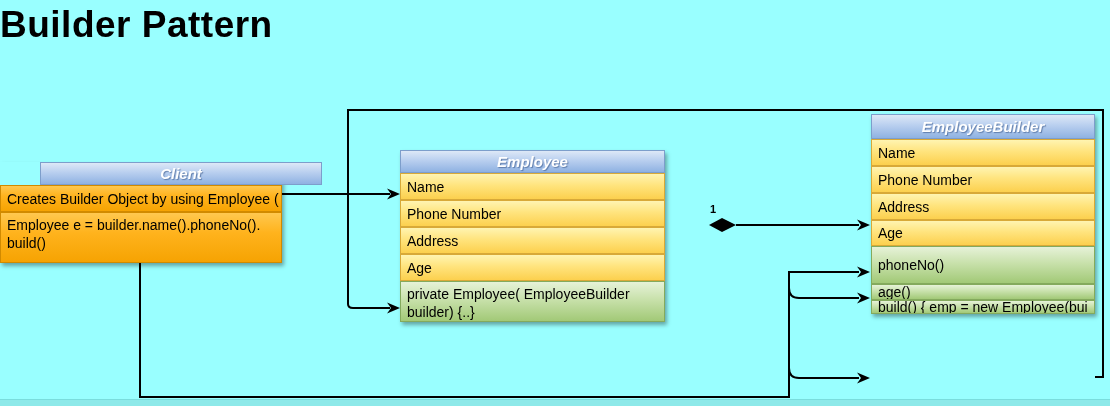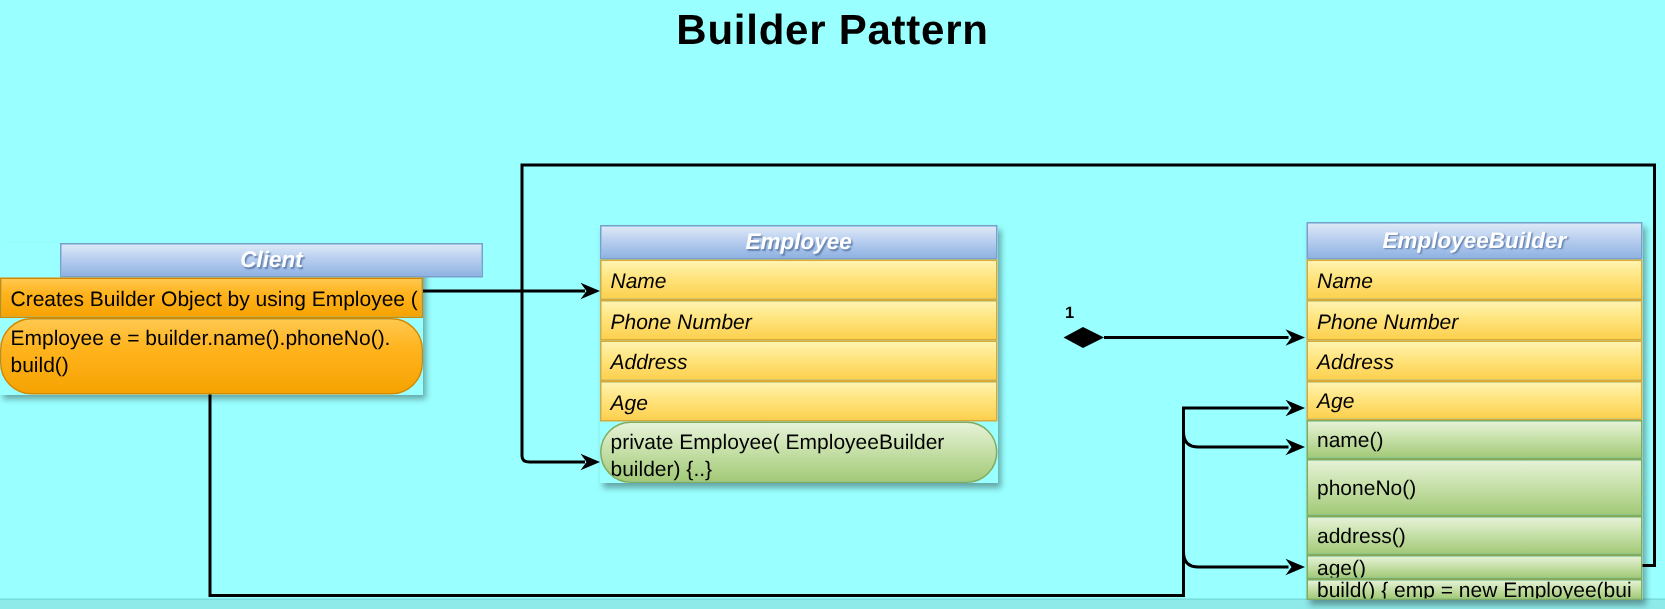--- a/index.html
+++ b/index.html
@@ -3,49 +3,48 @@
 <meta charset="utf-8">
 <style>
   html,body{margin:0;padding:0;}
   body{
     width:1110px;height:406px;position:relative;overflow:hidden;
     background:#99ffff;
     font-family:"Liberation Sans","DejaVu Sans",sans-serif;
   }
   .title{
     position:absolute;left:0;top:4px;width:1110px;height:44px;
-    text-align:center;font-size:28px;font-weight:bold;color:#000;
+    text-align:left;font-size:37px;font-weight:bold;color:#000;
     letter-spacing:0.5px;
   }
   .bottom-strip{
     position:absolute;left:0;top:399px;width:1110px;height:7px;
     background:#8ee9e9;border-top:1px solid #7adddd;box-sizing:border-box;
   }
   .uml-box{
     position:absolute;z-index:2;
     box-shadow:2px 3px 4px rgba(0,0,0,0.35);
   }
   .cell{
     box-sizing:border-box;width:100%;
     font-size:14px;color:#000;
     padding:0 6px;display:flex;align-items:center;
     overflow:hidden;white-space:nowrap;
   }
-  .cell.multiline{white-space:normal;align-items:flex-start;padding-top:4px;line-height:1.25;border-radius:21px;}
+  .cell.multiline{white-space:normal;align-items:flex-start;padding-top:4px;line-height:1.25;}
   .hdr{
     justify-content:center;
     font-weight:bold;font-style:italic;font-size:15px;color:#fff;
     text-shadow:1px 1px 1px rgba(60,90,140,0.65);
     background:linear-gradient(#dde8f7,#b9cfef 45%,#8fb2e2);
     border:1px solid #7d9ecb;
   }
   .yellow{
     background:linear-gradient(#fff4b1,#ffe47e 45%,#fcd04e);
     border:1px solid #d8a938;
-    font-style:italic;
   }
   .green{
     background:linear-gradient(#e6f2d8,#c8e1ab 45%,#a2c977);
     border:1px solid #84aa5d;
   }
   .orange{
     background:linear-gradient(#ffc84f,#ffb31d 40%,#f6a302);
     border:1px solid #d18a00;
   }
   .connector-layer{
@@ -70,29 +69,27 @@
 
 <div class="uml-box" style="left:400px;top:150px;width:265px;">
   <div class="cell hdr" style="height:23px;">Employee</div>
   <div class="cell yellow" style="height:27px;">Name</div>
   <div class="cell yellow" style="height:27px;">Phone Number</div>
   <div class="cell yellow" style="height:27px;">Address</div>
   <div class="cell yellow" style="height:27px;">Age</div>
   <div class="cell green multiline" style="height:41px;">private Employee( EmployeeBuilder builder) {..}</div>
 </div>
 
-<div class="uml-box" style="left:871px;top:148px;width:224px;">
+<div class="uml-box" style="left:871px;top:114px;width:224px;">
   <div class="cell hdr" style="height:25px;">EmployeeBuilder</div>
   <div class="cell yellow" style="height:27px;">Name</div>
   <div class="cell yellow" style="height:27px;">Phone Number</div>
   <div class="cell yellow" style="height:27px;">Address</div>
   <div class="cell yellow" style="height:26px;">Age</div>
-  <div class="cell green" style="height:26px;">name()</div>
   <div class="cell green" style="height:38px;">phoneNo()</div>
-  <div class="cell green" style="height:26px;">address()</div>
   <div class="cell green" style="height:16px;">age()</div>
   <div class="cell green" style="height:14px;">build() { emp = new Employee(bui</div>
 </div>
 
 <svg class="connector-layer" viewBox="0 0 1110 406" xmlns="http://www.w3.org/2000/svg">
   <g stroke="#000" stroke-width="2" fill="none">
 
     <path d="M 282,194 L 390,194"></path>
 
     <path d="M 1095,377 L 1103,377 L 1103,110 L 348,110 L 348,304 Q 348,308 353,308 L 390,308"></path>

